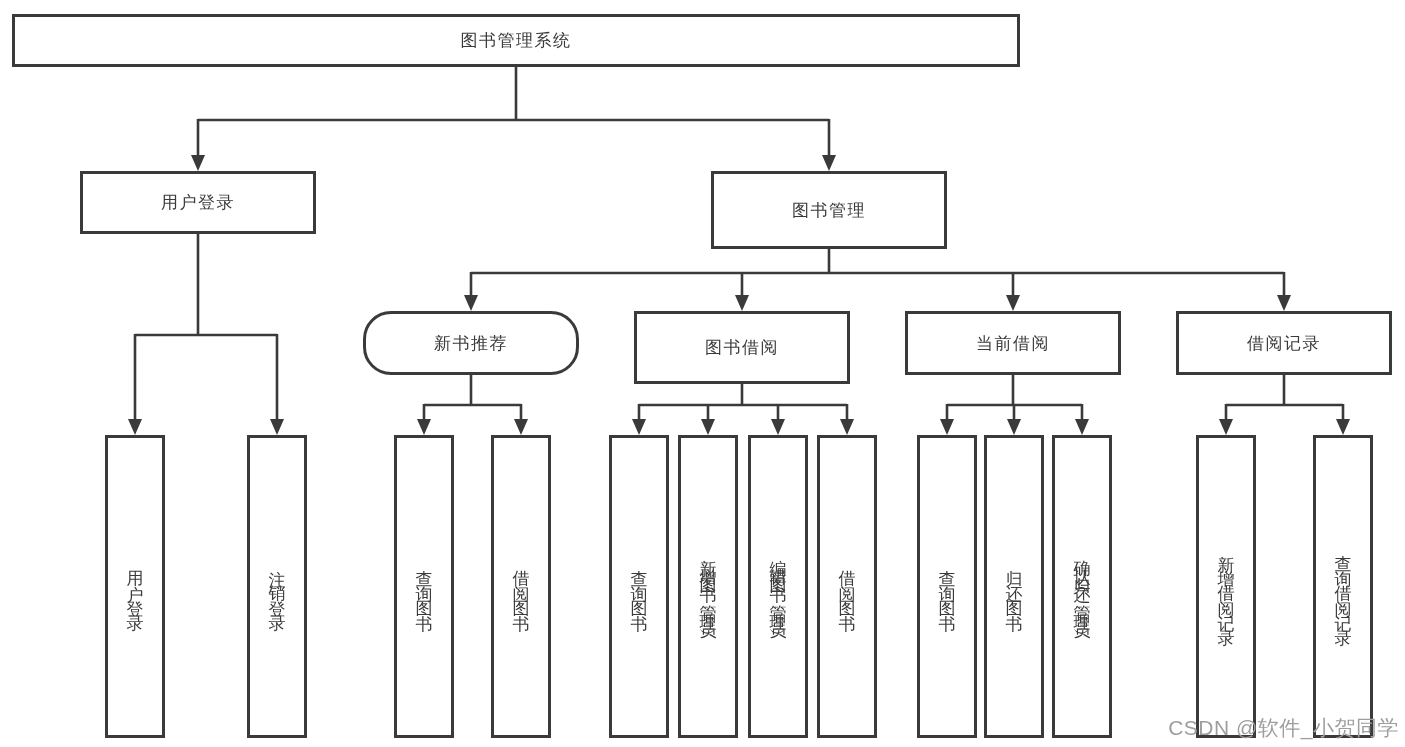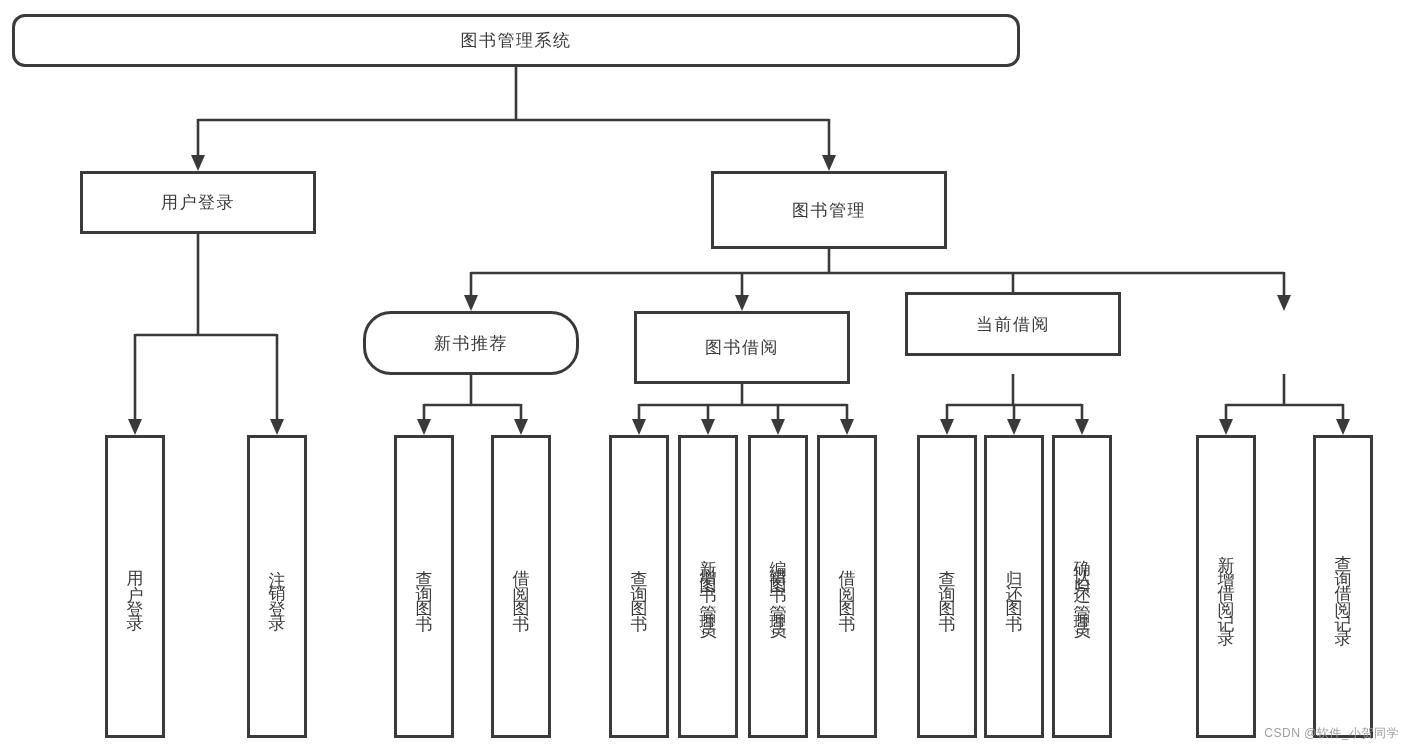--- a/index.html
+++ b/index.html
@@ -42,21 +42,21 @@
     letter-spacing: 15px;
     line-height: 1;
     white-space: nowrap;
   }
   .vtext.long { letter-spacing: 9px; }
   .watermark {
     position: absolute;
     right: 6px;
     bottom: 5px;
     color: #9e9e9e;
-    font-size: 12px;
+    font-size: 21px;
     letter-spacing: 0.5px;
     z-index: 5;
   }
 </style>
 </head>
 <body>
 
 <div class="canvas">
 
   <svg class="connectors" viewBox="0 0 1405 747" xmlns="http://www.w3.org/2000/svg">
@@ -88,39 +88,42 @@
     <path d="M1013 374 V405 M947 405 H1082 M947 404 V421 M1014 404 V421 M1082 404 V421"></path>
     <polygon points="940,419 954,419 947,435"></polygon>
     <polygon points="1007,419 1021,419 1014,435"></polygon>
     <polygon points="1075,419 1089,419 1082,435"></polygon>
 
     <path d="M1284 374 V405 M1226 405 H1343 M1226 404 V421 M1343 404 V421"></path>
     <polygon points="1219,419 1233,419 1226,435"></polygon>
     <polygon points="1336,419 1350,419 1343,435"></polygon>
   </svg>
 
-  <div class="box" style="left:12px; top:14px; width:1008px; height:53px;border-radius:13px;">
+  <div class="box" style="left:12px; top:14px; width:1008px; height:53px;">
     <span>图书管理系统</span>
   </div>
 
   <div class="box" style="left:80px; top:171px; width:236px; height:63px;">
     <span>用户登录</span>
   </div>
   <div class="box" style="left:711px; top:171px; width:236px; height:78px;">
     <span>图书管理</span>
   </div>
 
   <div class="box" style="left:363px; top:311px; width:216px; height:64px;border-radius:28px;">
     <span>新书推荐</span>
   </div>
   <div class="box" style="left:634px; top:311px; width:216px; height:73px;">
     <span>图书借阅</span>
   </div>
-  <div class="box" style="left:905px; top:292px; width:216px; height:64px;">
+  <div class="box" style="left:905px; top:311px; width:216px; height:64px;">
     <span>当前借阅</span>
+  </div>
+  <div class="box" style="left:1176px; top:311px; width:216px; height:64px;">
+    <span>借阅记录</span>
   </div>
 
   <div class="box" style="left:105px; top:435px; width:60px; height:303px;">
     <span class="vtext">用户登录</span>
   </div>
   <div class="box" style="left:247px; top:435px; width:60px; height:303px;">
     <span class="vtext">注销登录</span>
   </div>
 
   <div class="box" style="left:394px; top:435px; width:60px; height:303px;">

